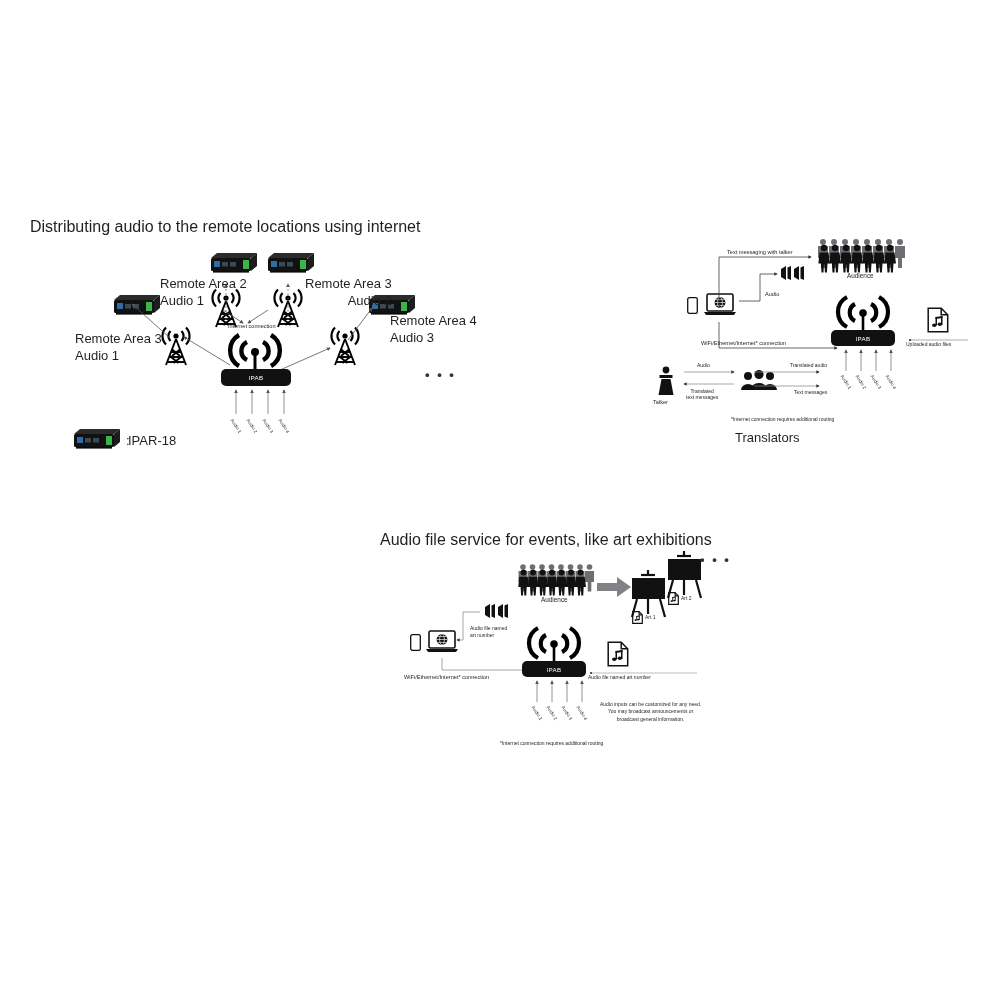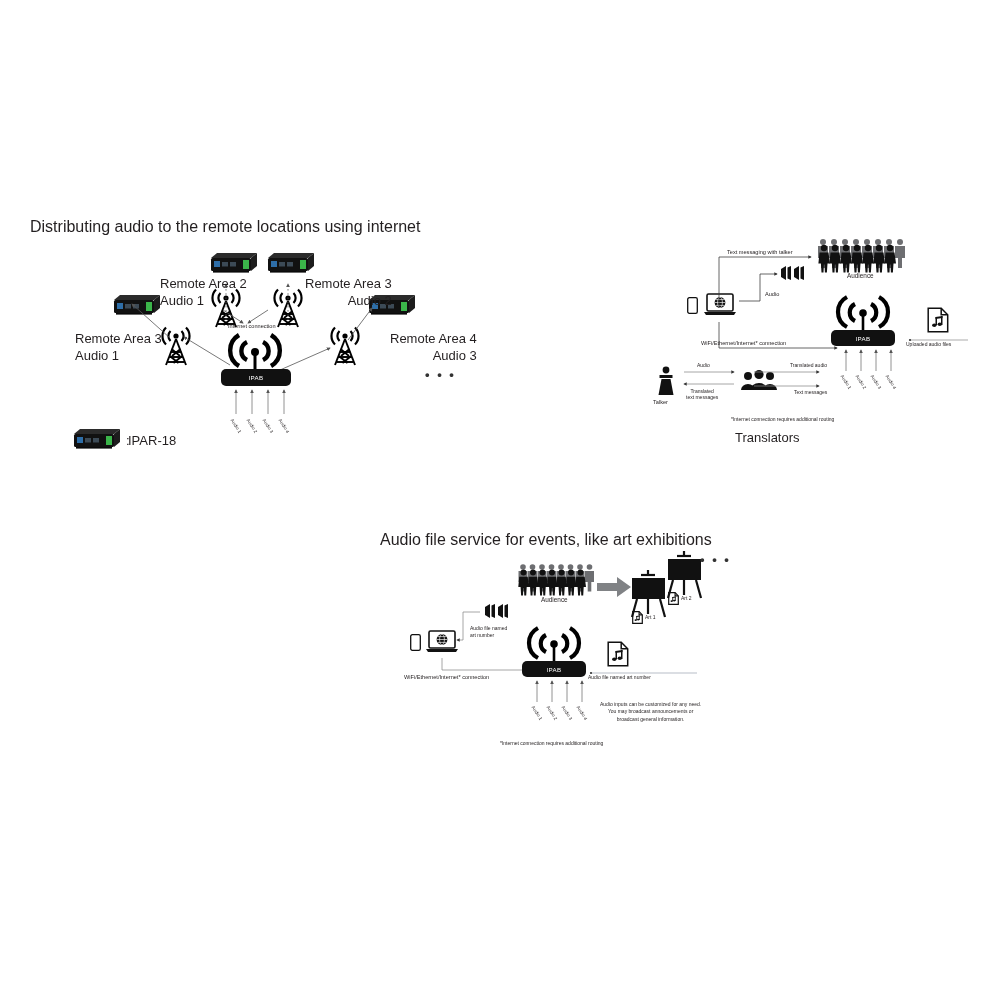--- a/index.html
+++ b/index.html
@@ -184,21 +184,21 @@
     <span>Audio 1</span>
   </div>
   <div class="abs lbl" style="left:160px;top:275px;">
     <span>Remote Area 2</span><br>
     <span>Audio 1</span>
   </div>
   <div class="abs lbl" style="left:305px;top:275px;text-align:right;">
     <span>Remote Area 3</span><br>
     <span>Audio 2</span>
   </div>
-  <div class="abs lbl" style="left:390px;top:330px;text-align:right;">
+  <div class="abs lbl" style="left:390px;top:312px;">
     <span>Remote Area 4</span><br>
     <span>Audio 3</span>
   </div>
 
   <svg class="abs" style="left:226px;top:330px;" width="58" height="40" viewBox="0 0 58 40">
     <g fill="none" stroke="#000" stroke-width="4.4" stroke-linecap="butt">
       <path d="M21 12 A10 10 0 0 0 21 30"></path>
         <path d="M37 12 A10 10 0 0 1 37 30"></path>
       <path d="M13 5 A18 18 0 0 0 13 36"></path>
         <path d="M45 5 A18 18 0 0 1 45 36"></path>

